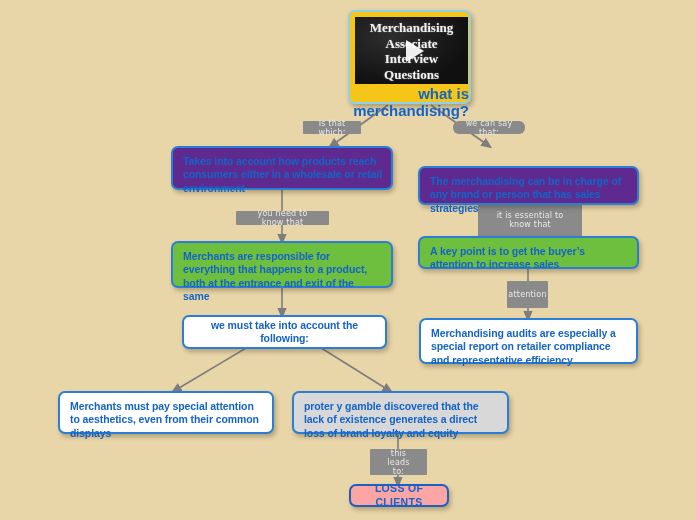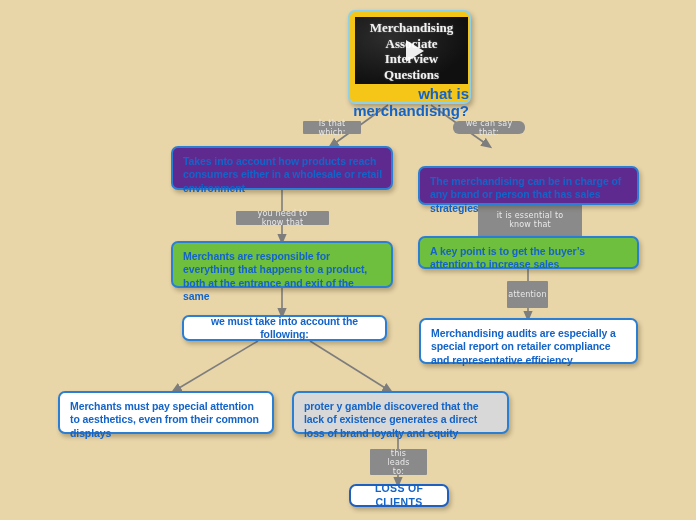--- a/index.html
+++ b/index.html
@@ -39,21 +39,21 @@
     font-size: 10.5px;
     line-height: 1.28;
     padding: 7px 9px 19px 10px;
     box-shadow: 2px 3px 4px rgba(60,45,20,0.30);
     letter-spacing: -0.1px;
   }
   .node.purple { background: #5f2a90; }
   .node.green  { background: #6fbf3f; }
   .node.white  { background: #ffffff; }
   .node.gray   { background: #d8d8d8; }
-  .node.red    { background: #ffffff; border-color: #1e5fc0; }
+  .node.red    { background: #fca5a5; border-color: #1e5fc0; }
 
   .node.center-text {
     display: flex;
     align-items: center;
     justify-content: center;
     text-align: center;
     padding: 6px 10px;
   }
   .node.red .label {
     font-size: 10.5px;
@@ -198,21 +198,21 @@
   </div>
 
   <div class="node green" style="left:171px; top:241px; width:222px; height:47px;">
     <span class="label">Merchants are responsible for everything that happens to a product, both at the entrance and exit of the same</span>
   </div>
 
   <div class="node green" style="left:418px; top:236px; width:221px; height:33px;">
     <span class="label">A key point is to get the buyer’s attention to increase sales</span>
   </div>
 
-  <div class="node white center-text" style="left:182px; top:315px; width:205px; height:26px;justify-content:center;">
+  <div class="node white center-text" style="left:182px; top:315px; width:205px; height:34px;justify-content:center;">
     <span class="label">we must take into account the following:</span>
   </div>
 
   <div class="node white" style="left:419px; top:318px; width:219px; height:46px;">
     <span class="label">Merchandising audits are especially a special report on retailer compliance and representative efficiency</span>
   </div>
 
   <div class="node white" style="left:58px; top:391px; width:216px; height:43px;">
     <span class="label">Merchants must pay special attention to aesthetics, even from their common displays</span>
   </div>

